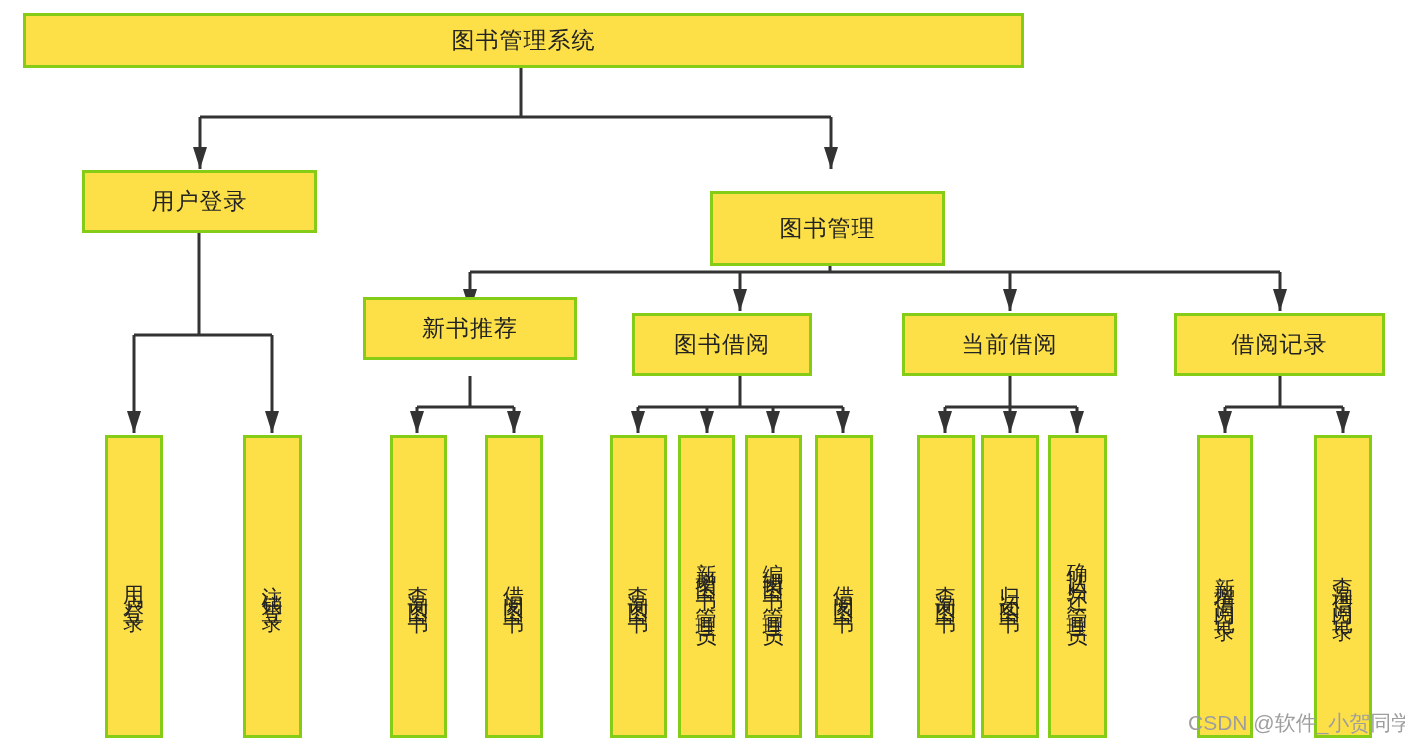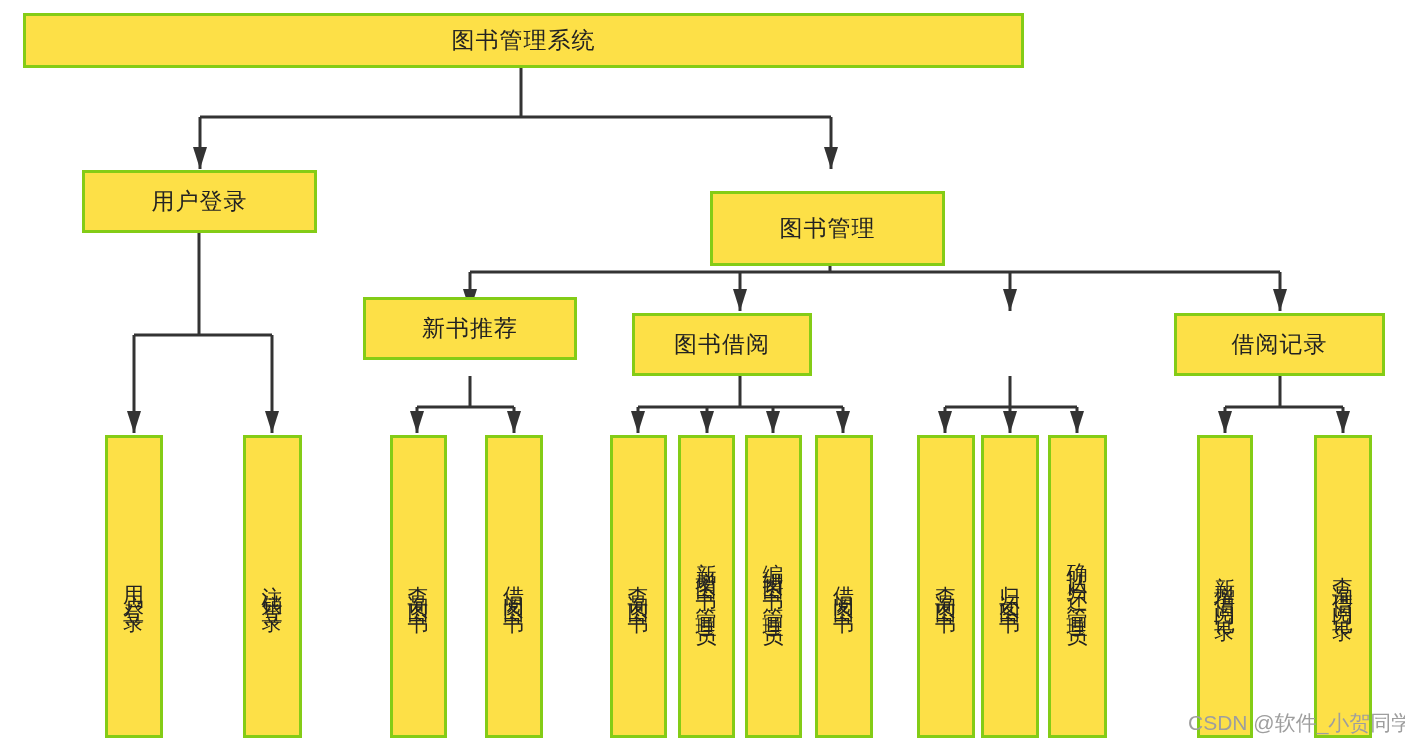--- a/index.html
+++ b/index.html
@@ -123,20 +123,23 @@
   <div class="node h-label" style="left:710px; top:170px; width:235px; height:75px;margin-top:21px;">
     <span>图书管理</span>
   </div>
 
   <div class="node h-label" style="left:363px; top:297px; width:214px; height:63px;text-align:right;">
     <span>新书推荐</span>
   </div>
   <div class="node h-label" style="left:632px; top:313px; width:180px; height:63px;">
     <span>图书借阅</span>
   </div>
+  <div class="node h-label" style="left:902px; top:313px; width:215px; height:63px;">
+    <span>当前借阅</span>
+  </div>
   <div class="node h-label" style="left:1174px; top:313px; width:211px; height:63px;">
     <span>借阅记录</span>
   </div>
 
   <div class="node leaf" style="left:105px; width:58px;">
     <span class="vtext">用户登录</span>
   </div>
   <div class="node leaf" style="left:243px; width:59px;">
     <span class="vtext">注销登录</span>
   </div>

